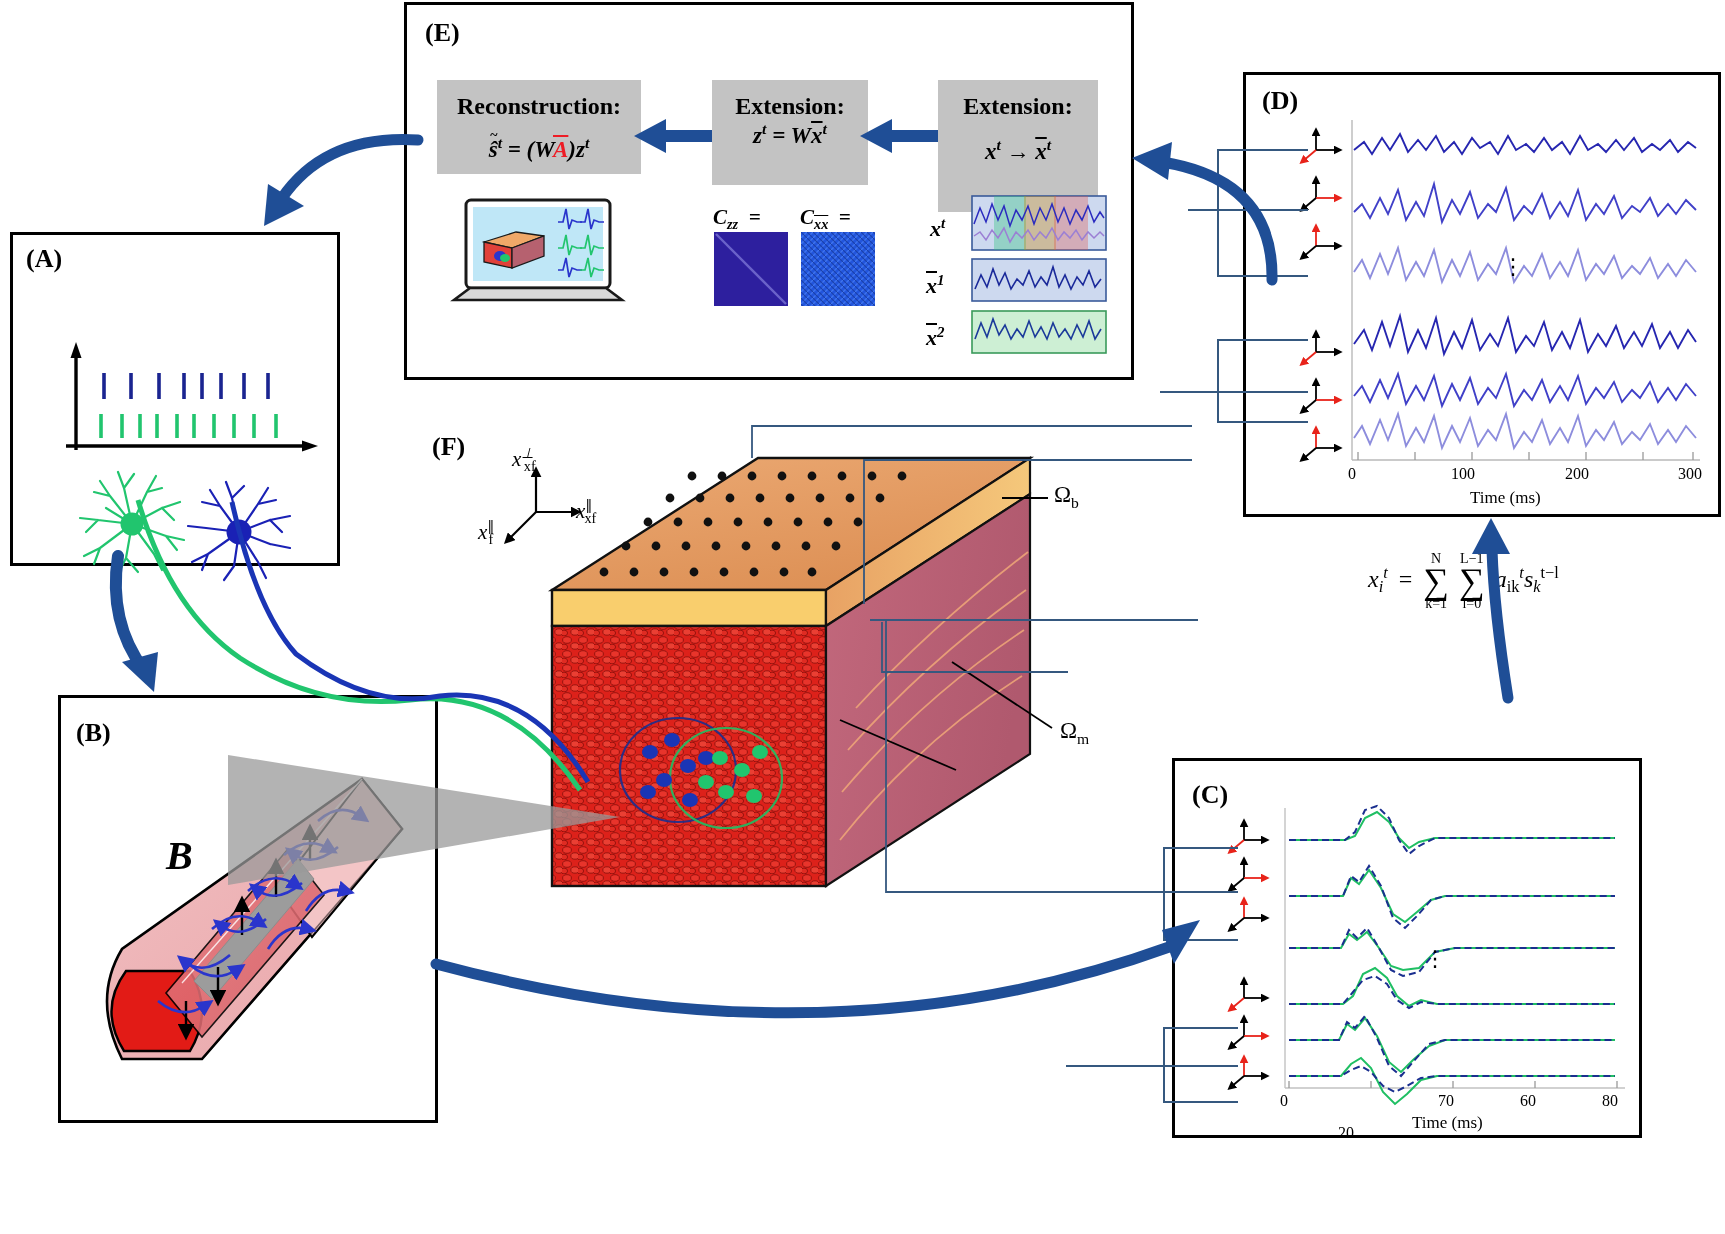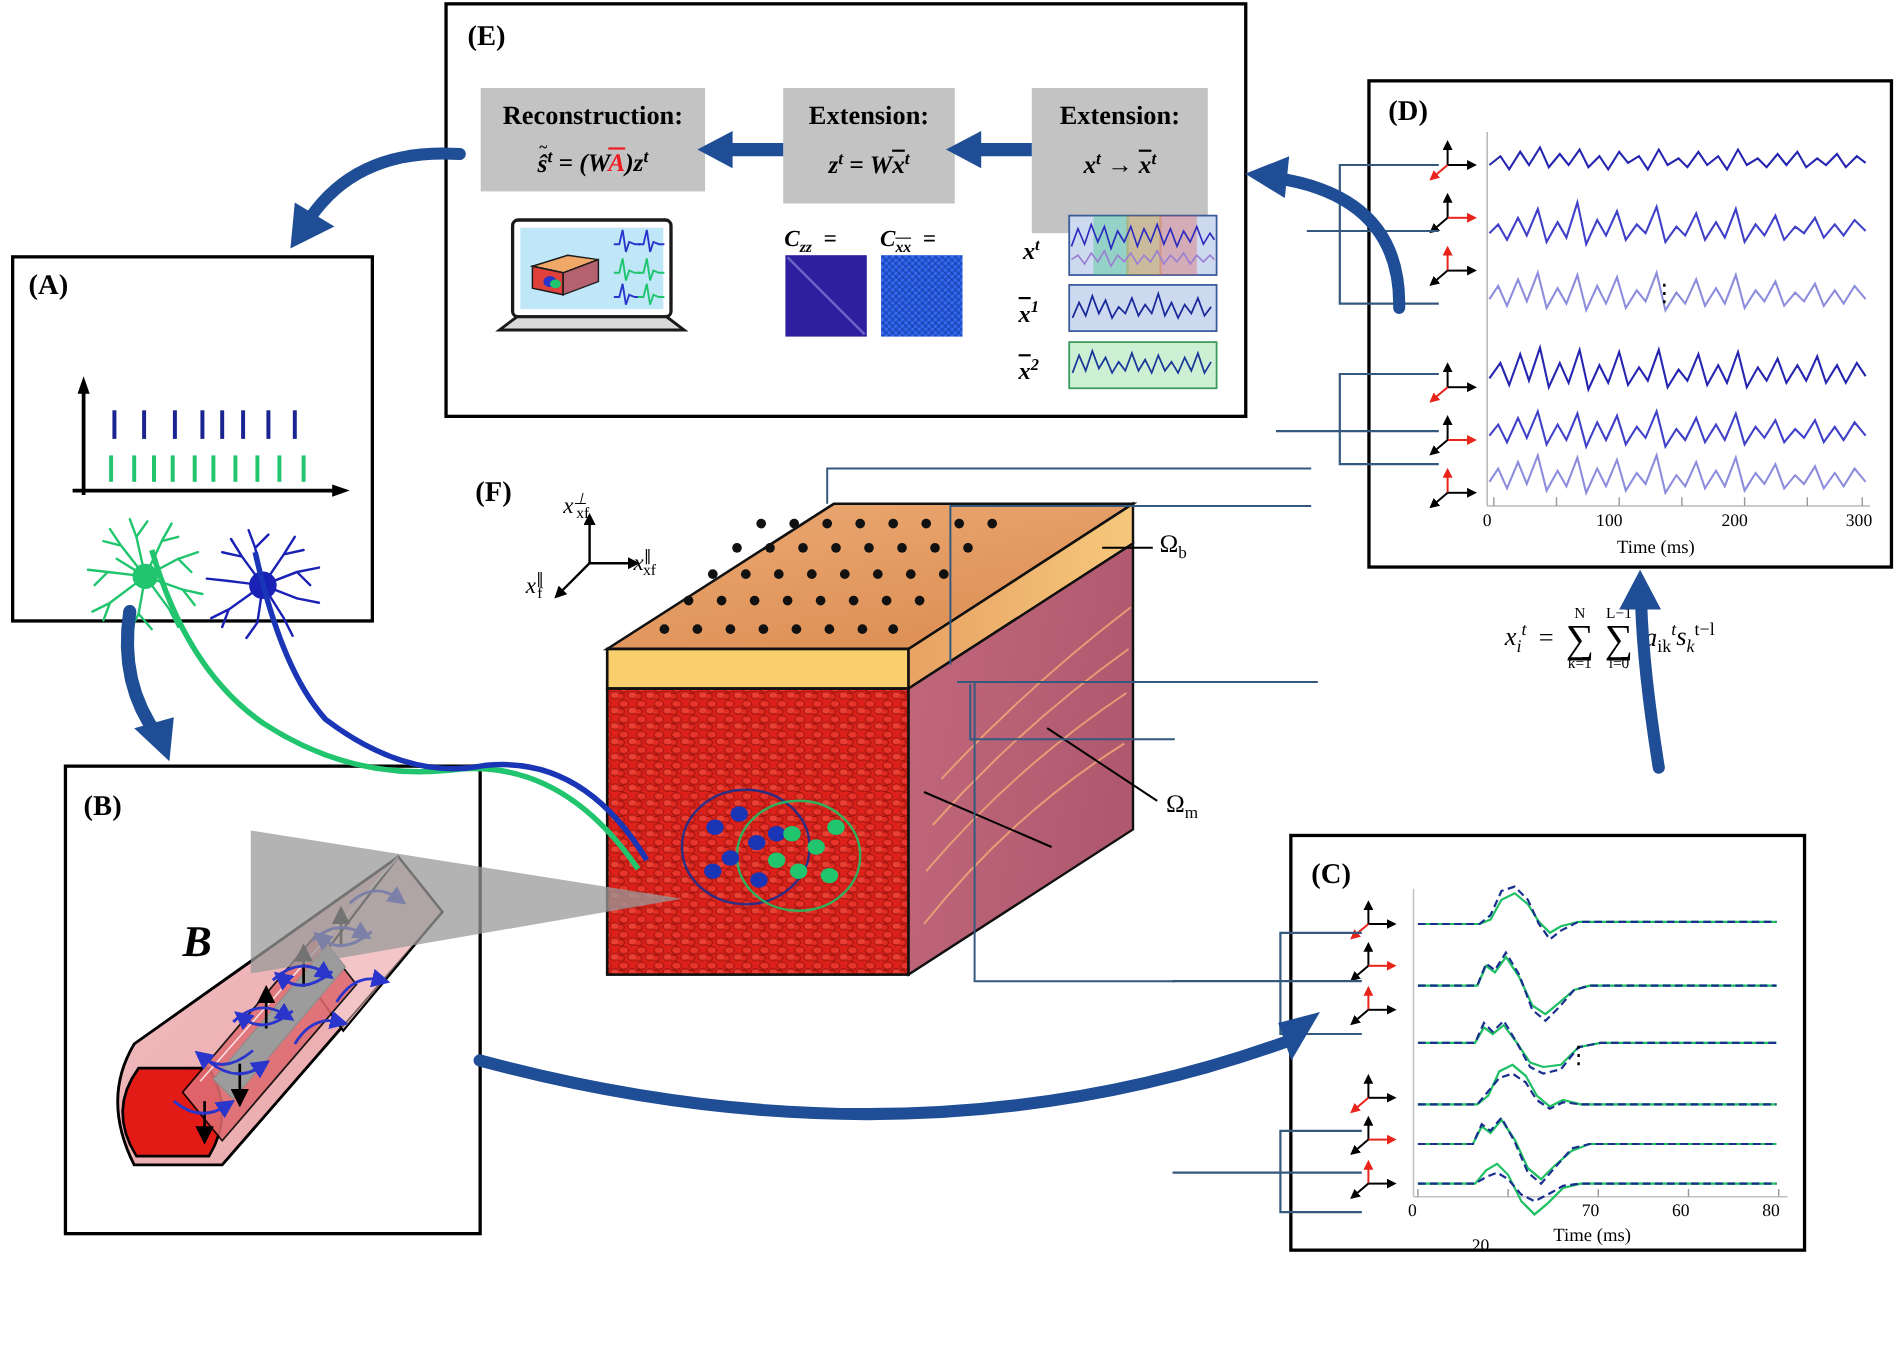--- a/index.html
+++ b/index.html
@@ -154,21 +154,21 @@
 <div class="bx" style="left:938px;top:80px;width:160px;height:132px;">
   <div class="bxt" style="margin-top:13px;">Extension:</div>
   <div class="bxe" style="margin-top:16px;">
     <span class="mathi">x</span><span class="sup mathi">t</span> →
     <span class="mathi" style="text-decoration:overline">x</span><span class="sup mathi">t</span>
   </div>
 </div>
 
 <div class="bx" style="left:712px;top:80px;width:156px;height:105px;">
   <div class="bxt" style="margin-top:13px;">Extension:</div>
-  <div class="bxe" style="margin-top:16px;">
+  <div class="bxe" style="">
     <span class="mathi">z</span><span class="sup mathi">t</span> = <span class="mathi">W</span><span class="mathi" style="text-decoration:overline">x</span><span class="sup mathi">t</span>
   </div>
 </div>
 
 <div class="bx" style="left:437px;top:80px;width:204px;height:94px;">
   <div class="bxt" style="margin-top:13px;">Reconstruction:</div>
   <div class="bxe" style="margin-top:14px;">
     <span style="position:relative;"><span class="mathi">ŝ</span><span style="position:absolute;left:1px;top:-9px;font-size:14px;">~</span></span><span class="sup mathi">t</span>
     = (<span class="mathi">W</span><span class="mathi" style="color:#ee1c25;text-decoration:overline">A</span>)<span class="mathi">z</span><span class="sup mathi">t</span>
   </div>

